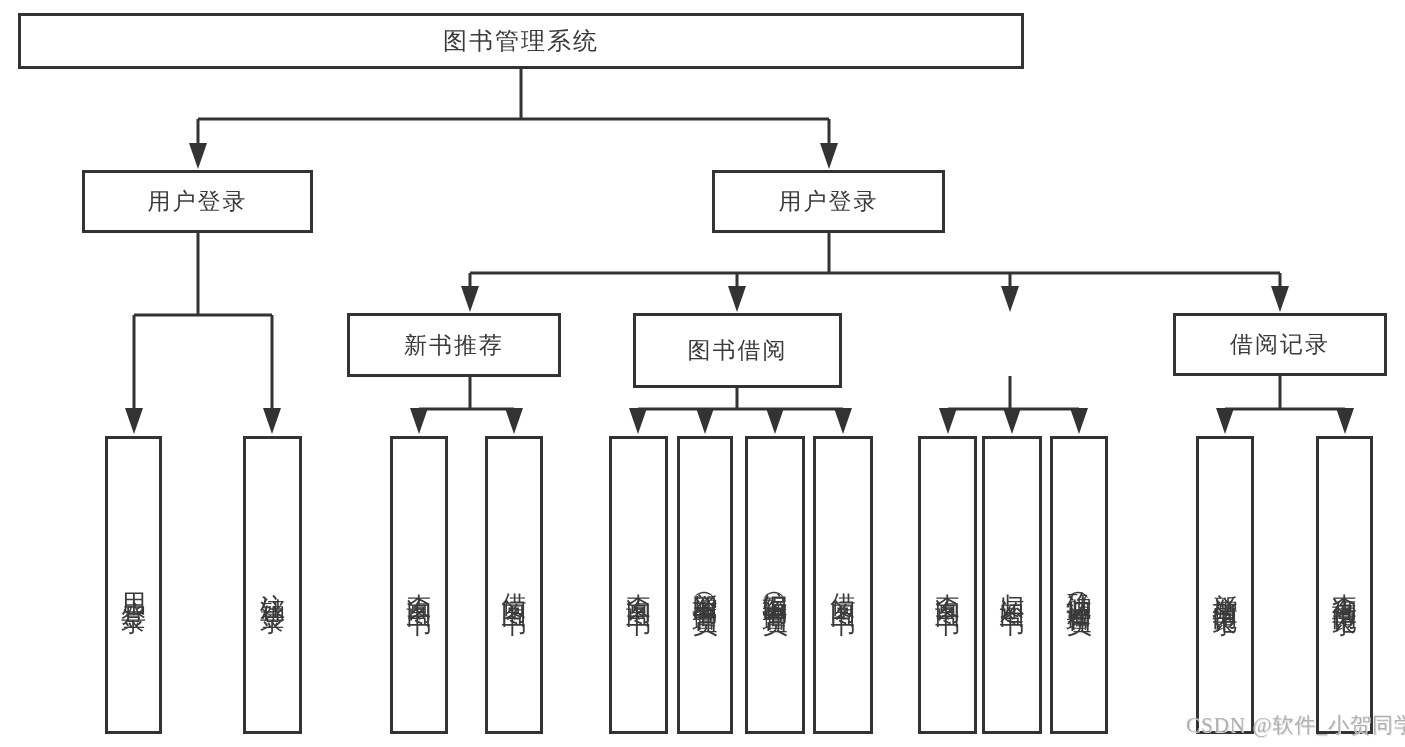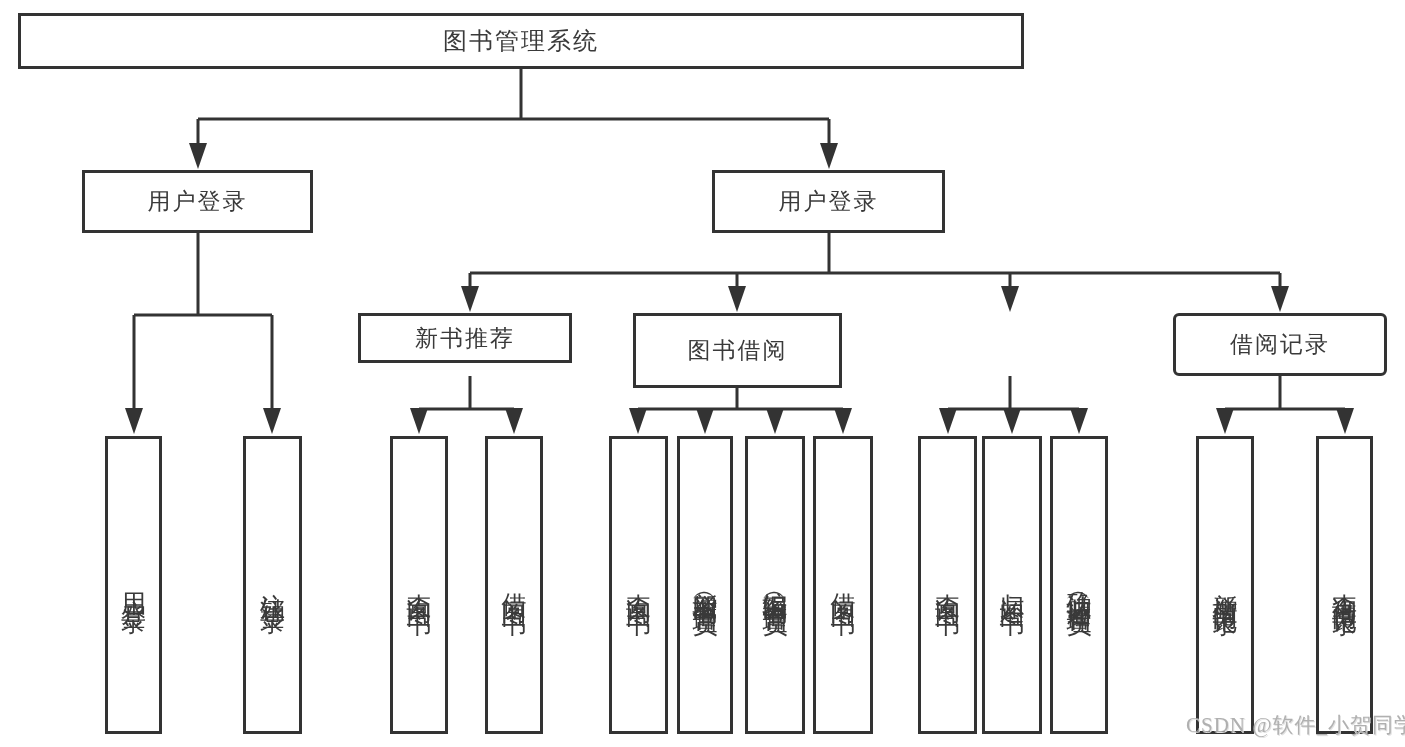--- a/index.html
+++ b/index.html
@@ -30,24 +30,24 @@
     align-items: center;
     justify-content: center;
     color: #3a3a3a;
     font-size: 23px;
     letter-spacing: 2px;
     white-space: nowrap;
   }
   .n-root        { left: 18px;   top: 13px;  width: 1006px; height: 56px; font-size: 24px; }
   .n-userlogin   { left: 82px;   top: 170px; width: 231px;  height: 63px; }
   .n-bookmgmt    { left: 712px;  top: 170px; width: 233px;  height: 63px; }
-  .n-newbooks    { left: 358px;  top: 313px; width: 214px;  height: 50px; }
+  .n-newbooks    { left: 347px;  top: 313px; width: 214px;  height: 64px; }
   .n-bookborrow  { left: 633px;  top: 313px; width: 209px;  height: 75px; }
   .n-currborrow  { left: 902px;  top: 313px; width: 216px;  height: 63px; }
-  .n-records     { left: 1173px; top: 313px; width: 214px;  height: 63px; border-radius: 6px; }
+  .n-records     { left: 1173px; top: 313px; width: 214px;  height: 63px; }
 
   .leaf {
     position: absolute;
     top: 436px;
     height: 298px;
     box-sizing: border-box;
     background: #ffffff;
     border: 3px solid #333333;
     color: #3a3a3a;
     writing-mode: vertical-rl;

